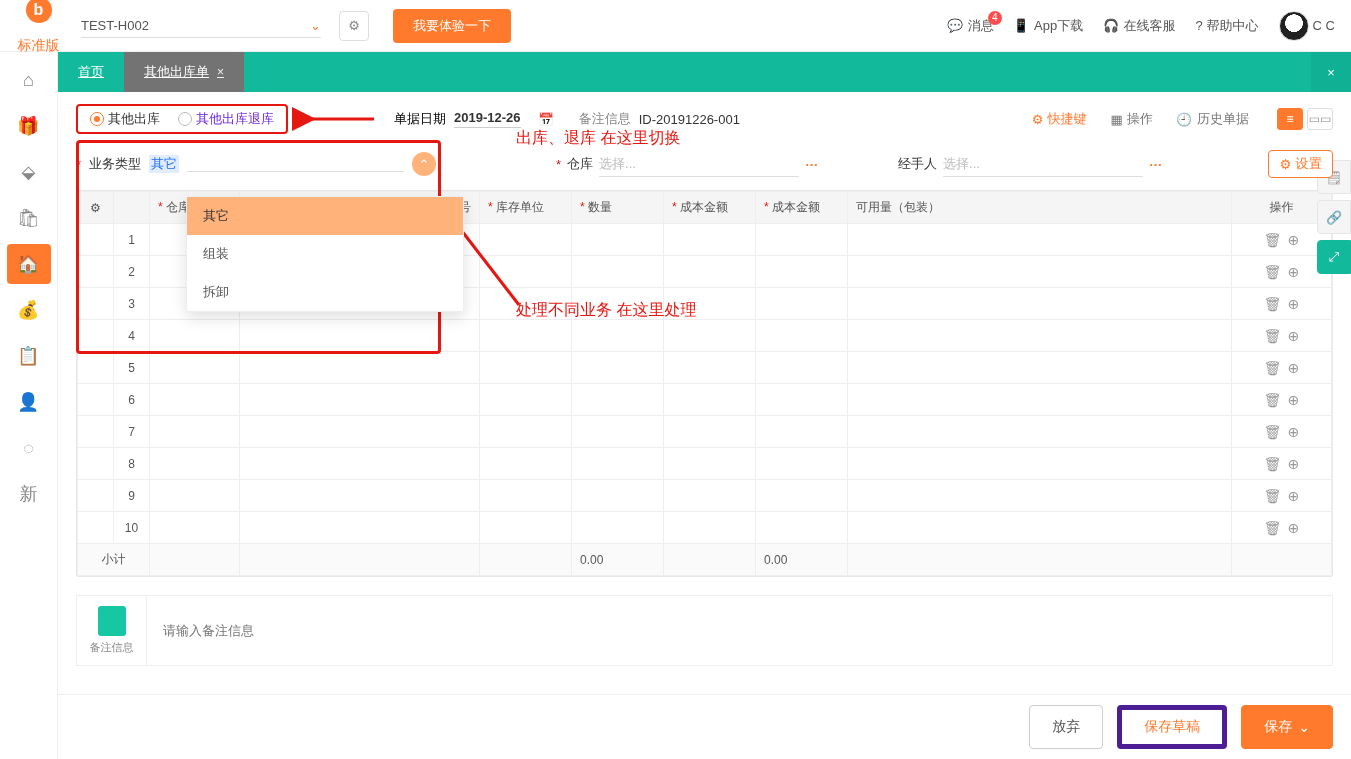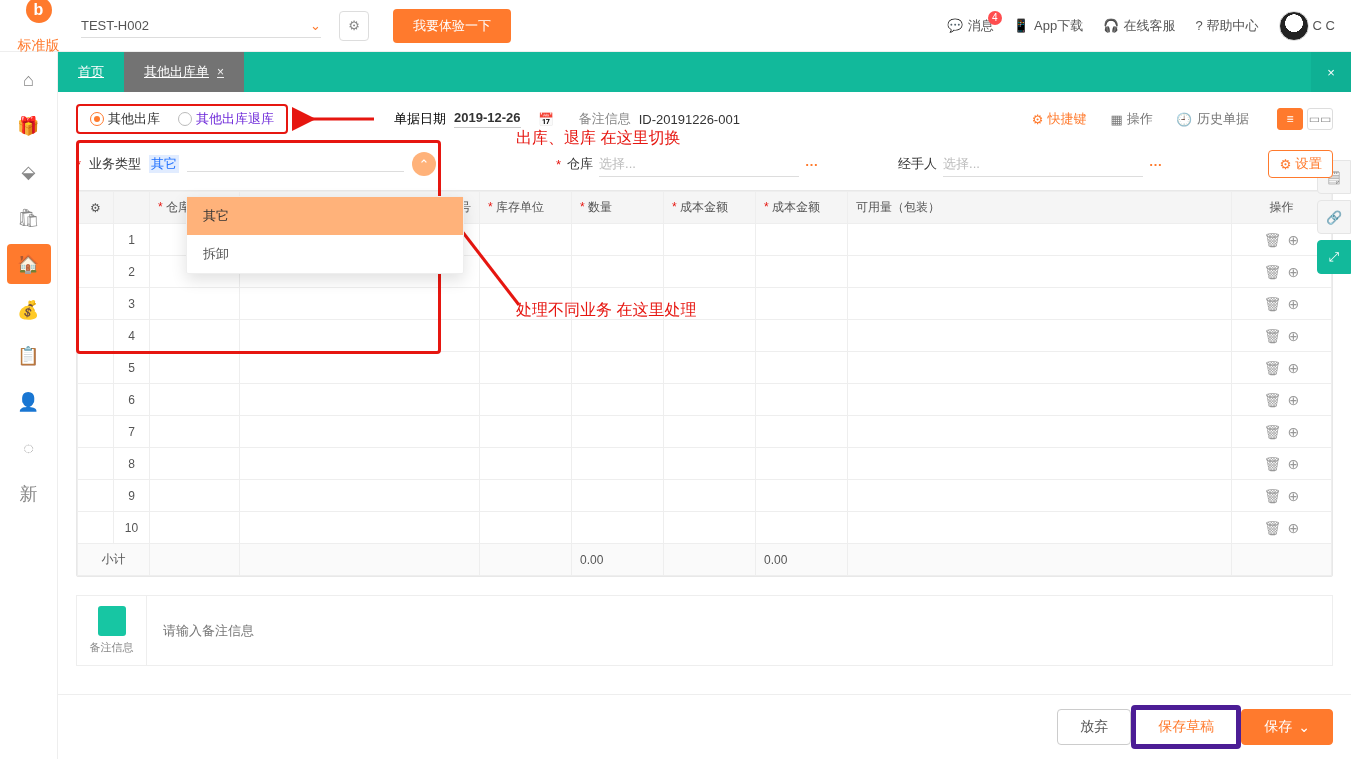--- a/index.html
+++ b/index.html
@@ -55,21 +55,21 @@
   table.grid th, table.grid td { border:1px solid #eee; height:32px; padding:0 8px; font-size:12px; color:#555; text-align:left; overflow:hidden; white-space:nowrap;}
   table.grid th { background:#f5f5f5; font-weight:normal;}
   table.grid th.center, table.grid td.center { text-align:center;}
   table.grid .req-col::before { content:"* "; color:#e61610;}
   .op-icn { color:#999; cursor:pointer; margin:0 3px; font-size:14px;}
   .subtotal-row td { background:#fafafa; color:#888;}
   .remarks-row { margin-top:18px; border:1px solid #eee; display:flex; align-items:stretch;}
   .remark-side { width:70px; display:flex; flex-direction:column; align-items:center; justify-content:flex-end; gap:4px; padding:10px 0; border-right:1px solid #eee;}
   .notebook-icn { width:28px; height:30px; background:#17c6a3; border-radius:3px; position:relative;}
   .remark-input { flex:1; border:none; padding:16px; font-size:13px; color:#999; outline:none;}
-  .footer-bar { position:fixed; left:58px; right:0; bottom:0; background:#fff; border-top:1px solid #eee; padding:10px 18px; display:flex; justify-content:flex-end; align-items:center;}
+  .footer-bar { position:fixed; left:58px; right:0; bottom:0; background:#fff; border-top:1px solid #eee; padding:10px 18px; display:flex; justify-content:flex-end; gap:14px;}
   .btn { border-radius:4px; padding:8px 22px; font-size:14px; cursor:pointer;}
   .btn.ghost { background:#fff; border:1px solid #ccc; color:#555;}
   .btn.orange-ghost { background:#fff; border:5px solid #4c1d95; color:#ff7a2d;}
   .btn.primary { background:#ff7a2d; border:1px solid #ff7a2d; color:#fff; display:flex; align-items:center; gap:6px;}
   .right-rail { position:fixed; right:0; top:100px; display:flex; flex-direction:column; gap:6px;}
   .rr-item { width:34px; height:34px; background:#f5f5f5; border:1px solid #e5e5e5; border-radius:4px 0 0 4px; display:flex; align-items:center; justify-content:center; color:#888; cursor:pointer;}
   .rr-item.teal { background:#12b99b; color:#fff; border-color:#12b99b;}
   .content { padding-bottom:80px;}
   svg.arrow { overflow:visible;}
 </style>
@@ -204,20 +204,21 @@
       <div class="biz-type" style="width:100%;">
         <span class="req">*</span>
         <span>业务类型</span>
         <span class="value-hl">其它</span>
         <span style="flex:1; border-bottom:1px solid #ddd;">&nbsp;</span>
         <span class="circle-up">⌃</span>
       </div>
 
       <div class="dropdown" id="dd">
           <div class="dd-item selected">其它</div>
+          <div class="dd-item">组装</div>
           <div class="dd-item">拆卸</div>
         </div>
     </div>
 
     <div class="field" style="margin-left:80px;">
       <span class="req">*</span>
       <span>仓库</span>
       <span class="sel-input">选择...</span>
       <span class="dots">⋯</span>
     </div>

